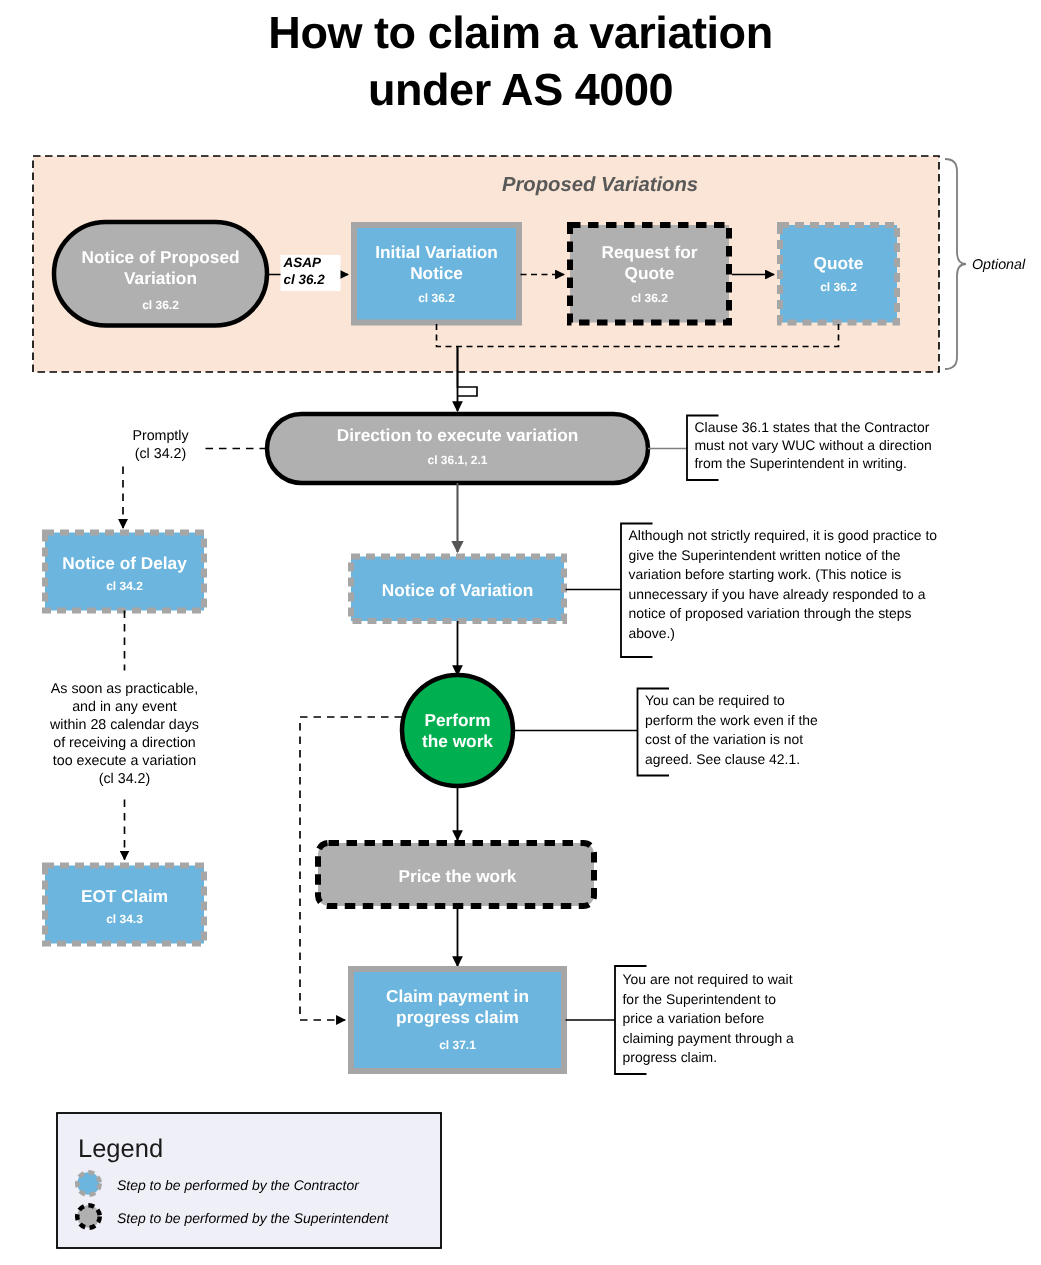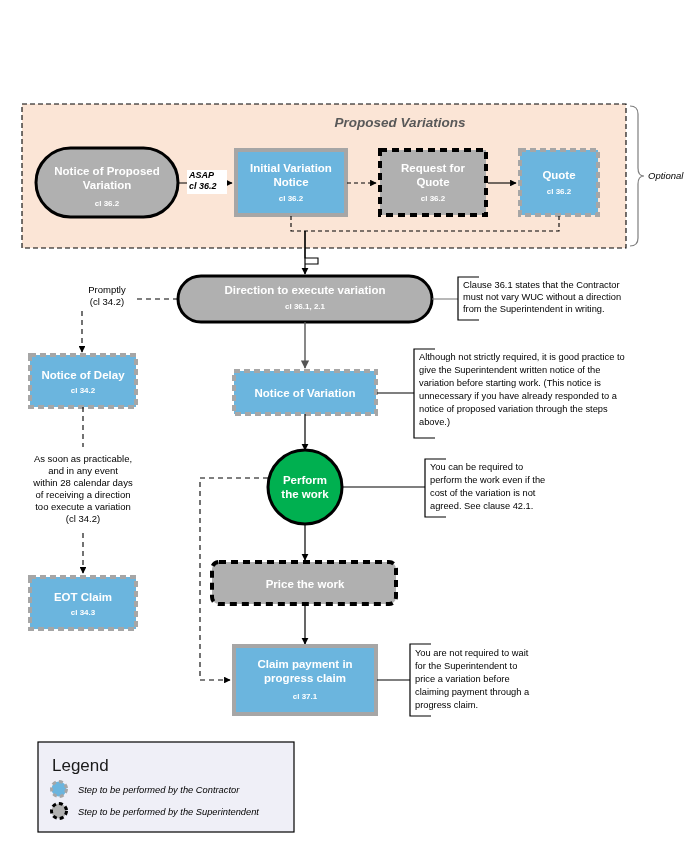--- a/index.html
+++ b/index.html
@@ -86,20 +86,22 @@
     font-family: "Liberation Sans", sans-serif;
     font-style: italic;
     font-size: 9.3px;
     fill: #000000;
   }
 </style>
 </head>
 <body>
 
 <div id="page-title">
+  <span class="l1">How to claim a variation</span>
+  <span class="l2">under AS 4000</span>
 </div>
 
 <svg id="flow" viewBox="0 0 694 843">
   <defs>
     <marker id="arrow-black" viewBox="0 0 10 10" refX="9" refY="5" markerWidth="6" markerHeight="6" orient="auto-start-reverse">
       <path d="M 0 0 L 10 5 L 0 10 z" fill="#000000"></path>
     </marker>
     <marker id="arrow-gray" viewBox="0 0 10 10" refX="9" refY="5" markerWidth="6" markerHeight="6" orient="auto-start-reverse">
       <path d="M 0 0 L 10 5 L 0 10 z" fill="#555555"></path>
     </marker>

